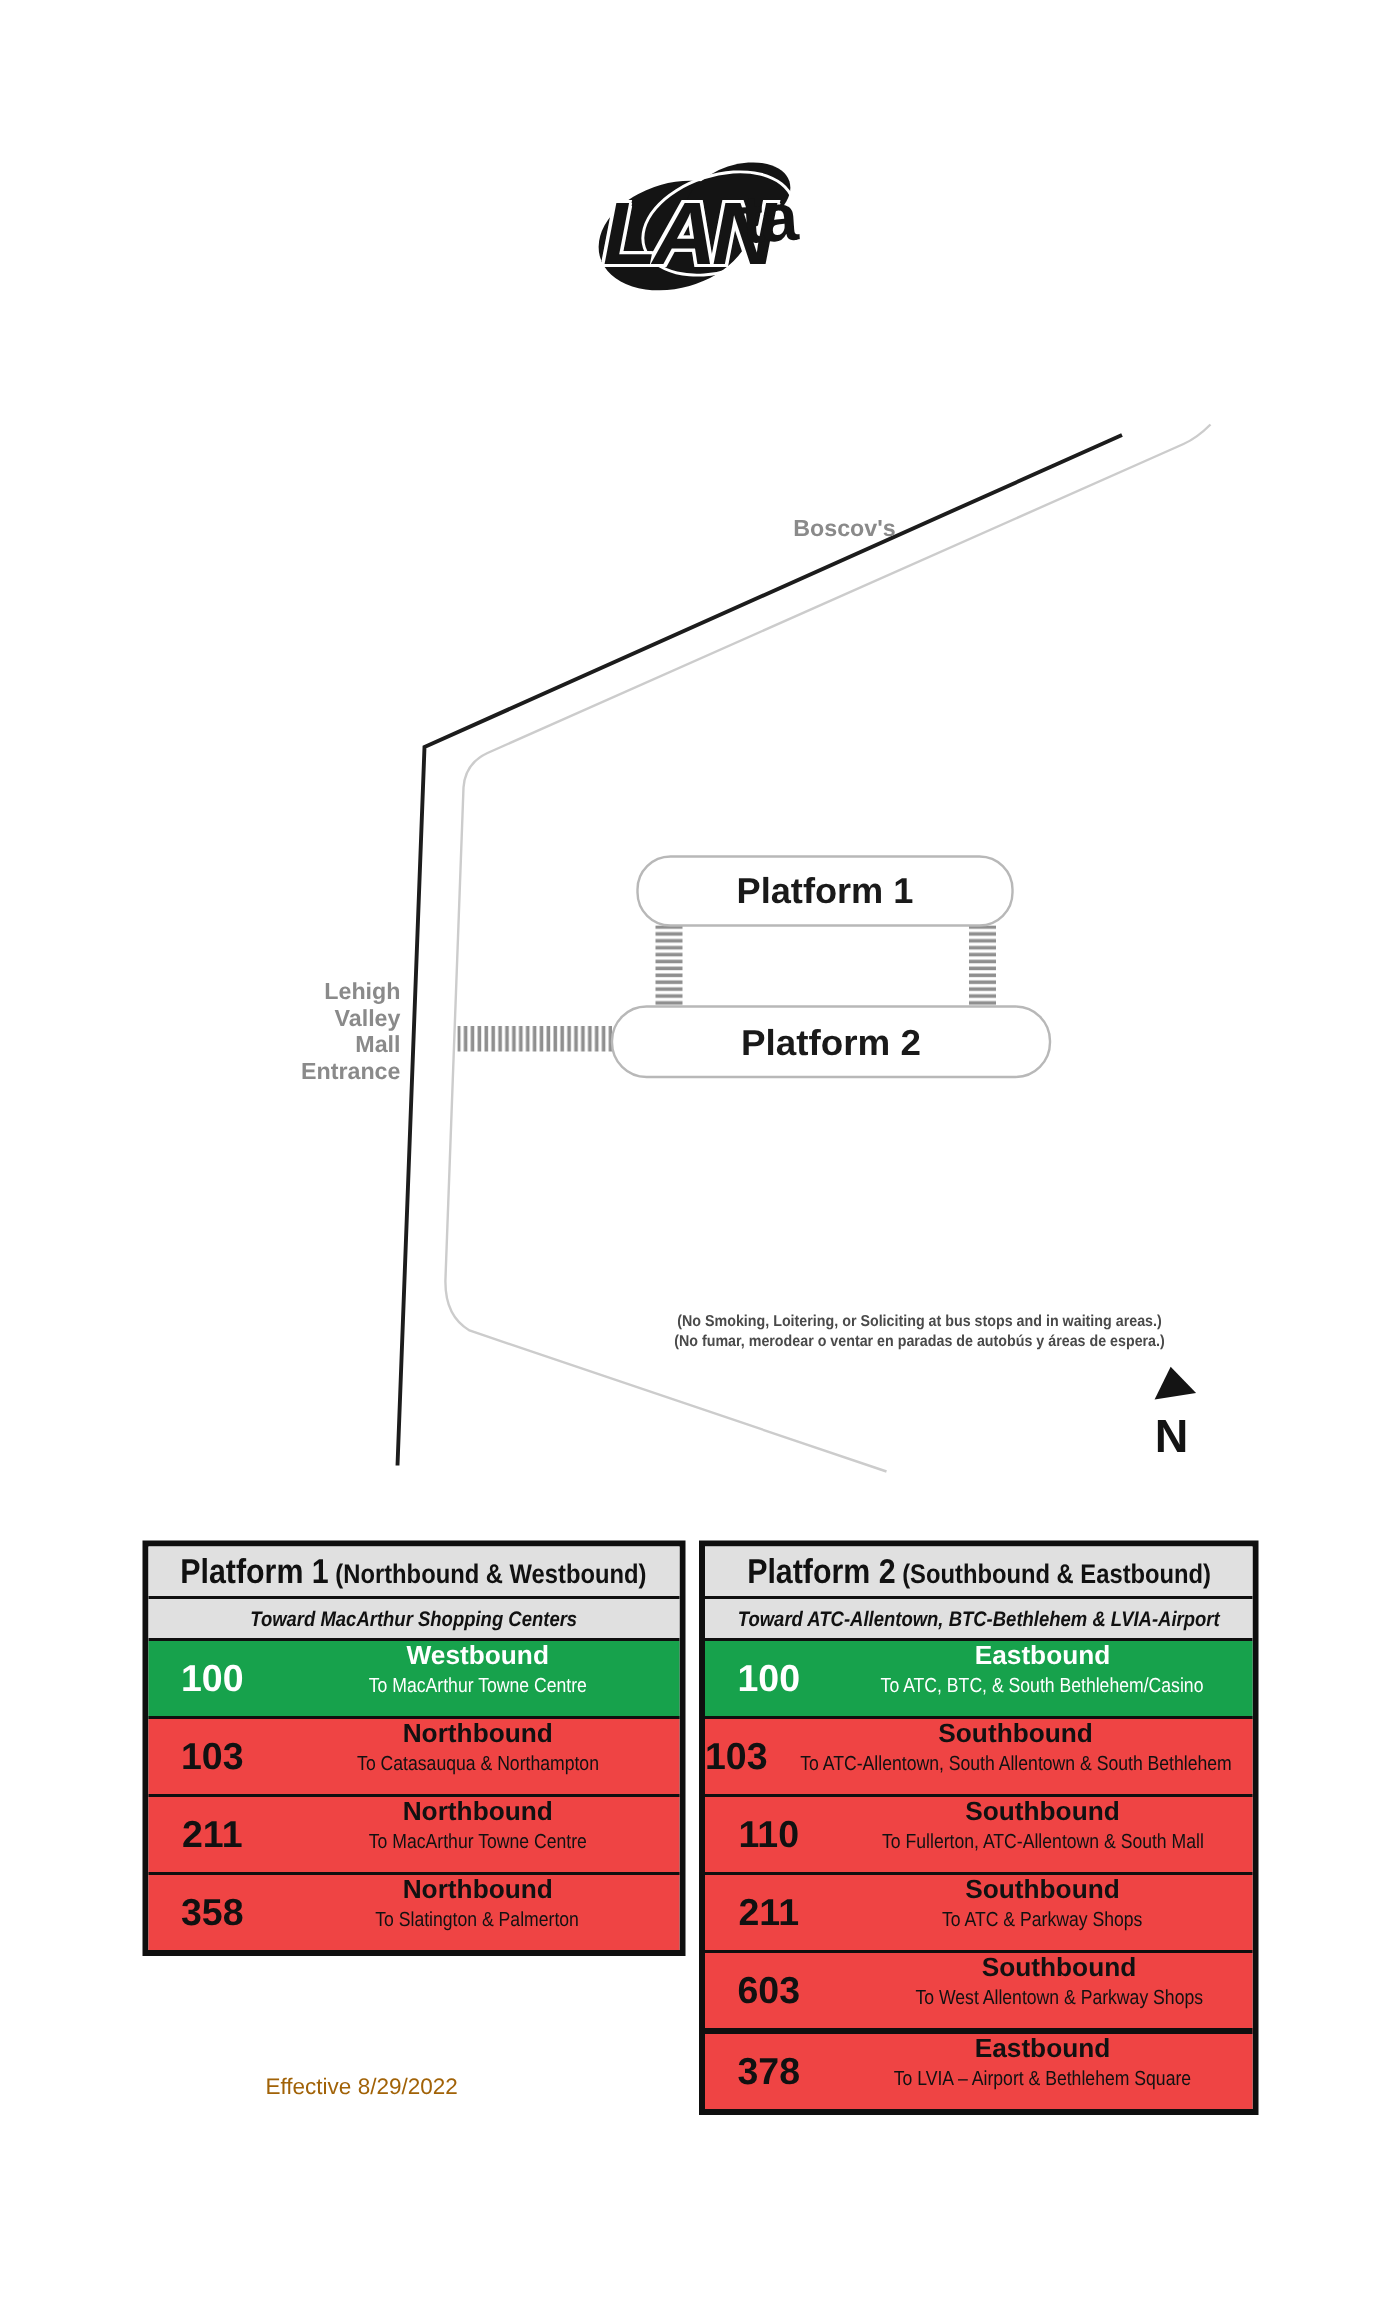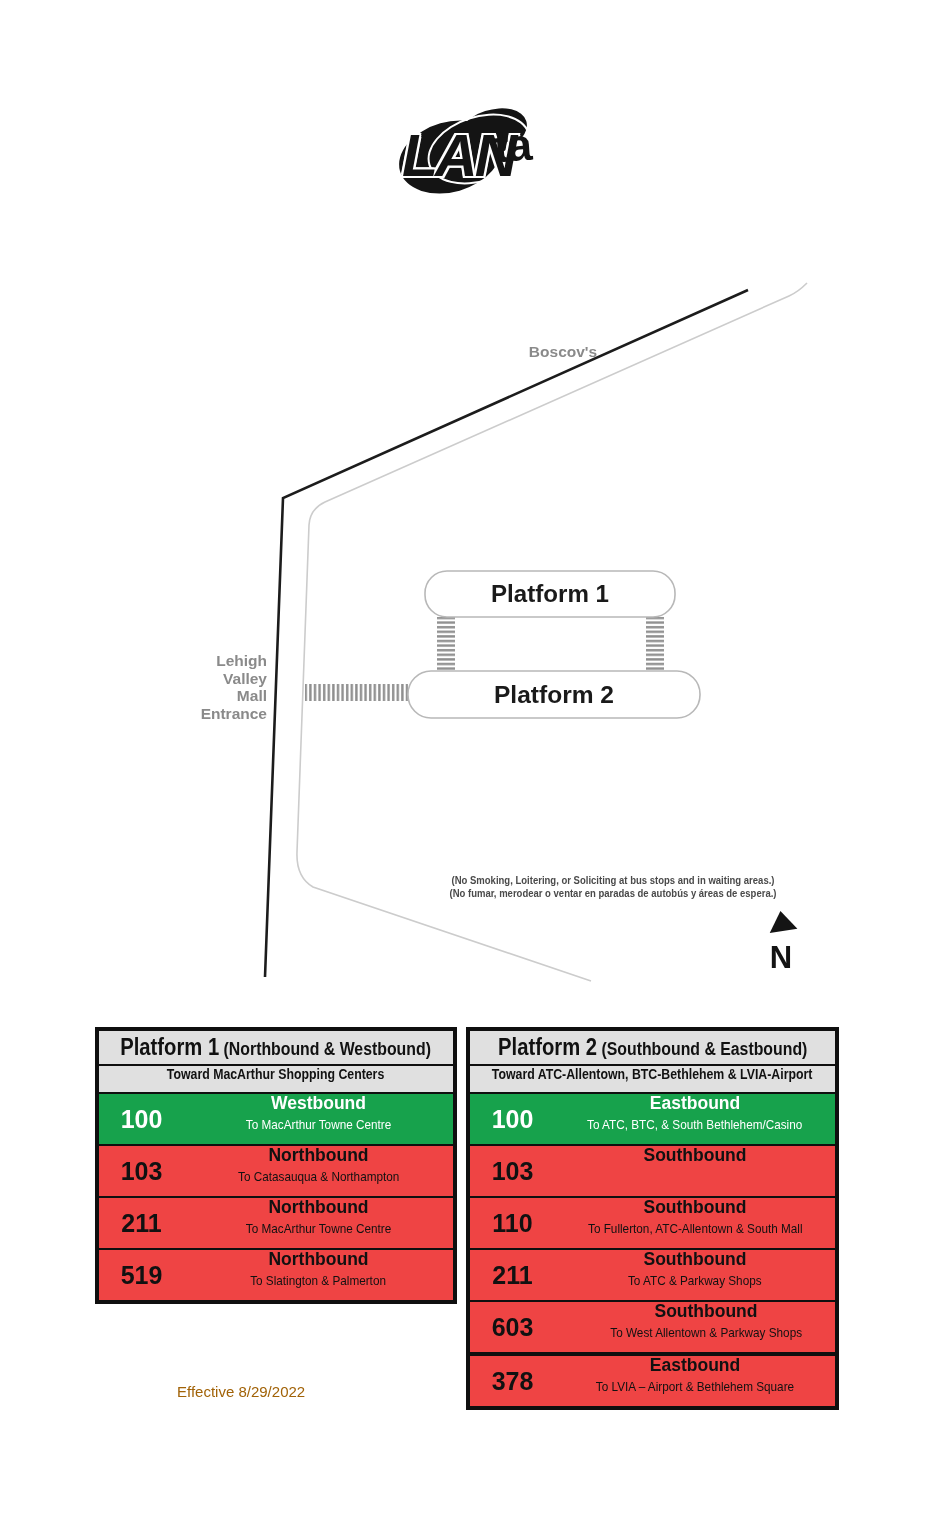--- a/index.html
+++ b/index.html
@@ -24,21 +24,21 @@
   svg text{font-family:"Liberation Sans",sans-serif;}
 
   
   .ttable{position:absolute;border:4px solid var(--border-black,#0f0f0f);background:#fff;}
   .t-left{left:95px;top:1027px;width:354px;}
   .t-right{left:466px;top:1027px;width:365px;}
   .thead1{height:33px;background:var(--header-gray,#e0e0e0);border-bottom:2px solid var(--border-black,#0f0f0f);display:flex;align-items:center;justify-content:center;}
   .thead1-inner{display:inline-flex;align-items:baseline;gap:5px;transform:scaleX(0.88);transform-origin:center;white-space:nowrap;}
   .pt-title{font-size:23px;font-weight:700;}
   .pt-sub{font-size:18px;font-weight:700;}
-  .thead2{height:26px;background:var(--header-gray,#e0e0e0);border-bottom:2px solid var(--border-black,#0f0f0f);display:flex;align-items:flex-start;justify-content:center;}
+  .thead2{height:26px;background:var(--header-gray,#e0e0e0);border-bottom:2px solid var(--border-black,#0f0f0f);display:flex;align-items:center;justify-content:center;font-style:italic;}
   .thead2 span{display:inline-block;font-size:14px;font-weight:700;white-space:nowrap;transform:scaleX(0.88);transform-origin:center;}
   .trow{height:50px;display:flex;border-bottom:2px solid var(--border-black,#0f0f0f);background:#ef4444;}
   .trow:last-child{border-bottom:none;}
   .trow.sep-thick{border-bottom-width:4px;gap:22px;}
   .trow.highlight{background:var(--highlight-green,#17a24c);color:#fff;}
   .route{width:85px;display:flex;align-items:center;justify-content:center;font-size:25px;font-weight:700;}
   .dest{flex:1;display:flex;flex-direction:column;align-items:center;line-height:1.12;}
   .dir{font-size:17.5px;font-weight:700;}
   .to{margin-top:1px;}
   .to span{display:inline-block;font-size:13.5px;white-space:nowrap;transform:scaleX(0.87);transform-origin:center;}
@@ -124,21 +124,21 @@
       </div>
     </div>
     <div class="trow">
       <div class="route">211</div>
       <div class="dest">
         <div class="dir">Northbound</div>
         <div class="to"><span>To MacArthur Towne Centre</span></div>
       </div>
     </div>
     <div class="trow">
-      <div class="route">519</div>
+      <div class="route">358</div>
       <div class="dest">
         <div class="dir">Northbound</div>
         <div class="to"><span>To Slatington &amp; Palmerton</span></div>
       </div>
     </div>
   </div>
 
   <div class="ttable t-right">
     <div class="thead1">
       <span class="thead1-inner">
@@ -154,20 +154,21 @@
       <div class="route">100</div>
       <div class="dest">
         <div class="dir">Eastbound</div>
         <div class="to"><span>To ATC, BTC, &amp; South Bethlehem/Casino</span></div>
       </div>
     </div>
     <div class="trow">
       <div class="route">103</div>
       <div class="dest">
         <div class="dir">Southbound</div>
+        <div class="to"><span>To ATC-Allentown, South Allentown &amp; South Bethlehem</span></div>
       </div>
     </div>
     <div class="trow">
       <div class="route">110</div>
       <div class="dest">
         <div class="dir">Southbound</div>
         <div class="to"><span>To Fullerton, ATC-Allentown &amp; South Mall</span></div>
       </div>
     </div>
     <div class="trow">

